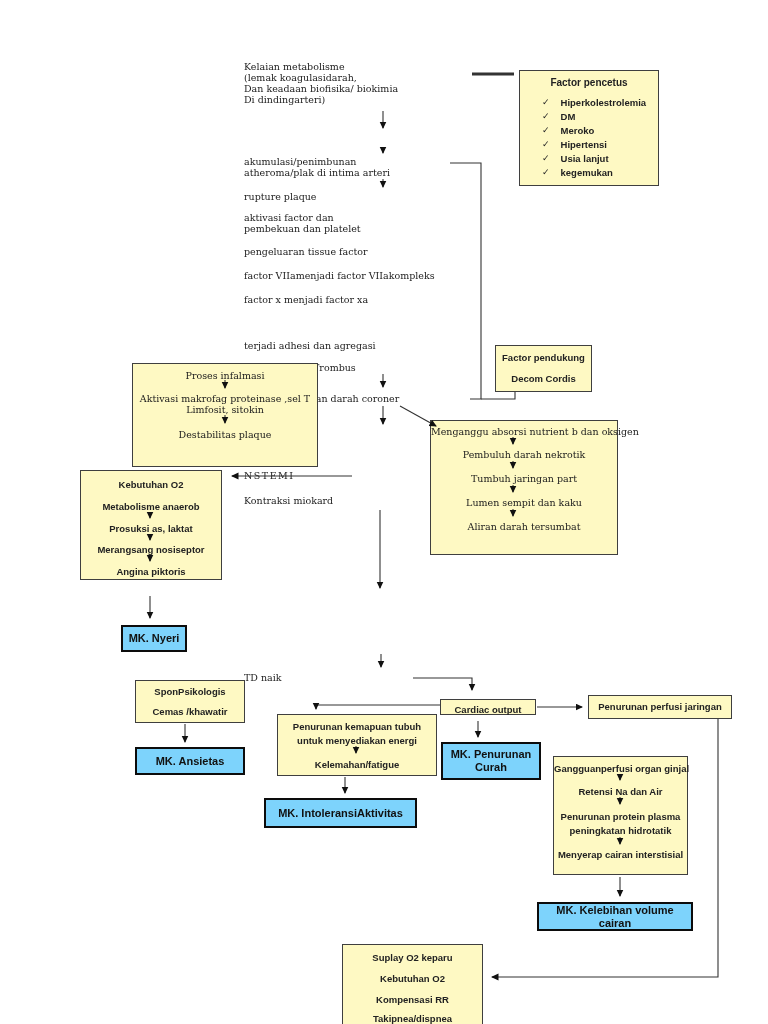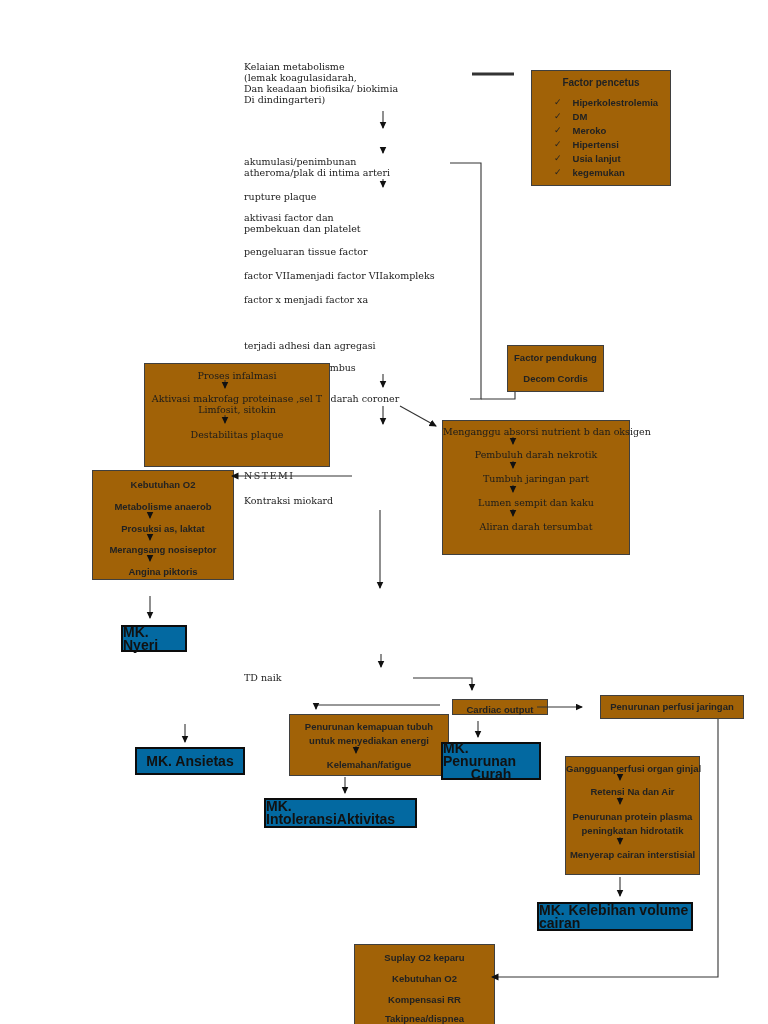--- a/index.html
+++ b/index.html
@@ -1,24 +1,24 @@
 <!DOCTYPE html>
 <html><head>
 <meta charset="utf-8">
 <style>
   html,body{margin:0;padding:0;background:#ffffff;}
   #canvas{position:relative;width:768px;height:1024px;background:#ffffff;overflow:hidden;
           font-family:"Liberation Sans",sans-serif;color:#1b1b1b;}
   .step{position:absolute;left:244px;width:300px;text-align:left;
         font-family:"DejaVu Serif",serif;font-size:9.5px;line-height:11px;
         color:#1b1b1b;white-space:nowrap;}
-  .box{position:absolute;border:1.3px solid #3f3f3f;background:#a16207;box-sizing:border-box;margin-left:12px;}
-  .bbold{position:absolute;border:2.6px solid #0c0c0c;background:#0369a1;box-sizing:border-box;
+  .box{position:absolute;border:1.3px solid #3f3f3f;background:#fef9c3;box-sizing:border-box;}
+  .bbold{position:absolute;border:2.6px solid #0c0c0c;background:#7dd3fc;box-sizing:border-box;
          display:flex;flex-direction:column;align-items:center;justify-content:center;
-         text-align:left;font-weight:bold;font-size:14px;line-height:13px;color:#111;}
+         text-align:center;font-weight:bold;font-size:11px;line-height:13px;color:#111;}
   .sline{position:absolute;left:0;width:100%;text-align:center;font-size:9.5px;
          font-weight:bold;color:#222;white-space:nowrap;line-height:11px;}
   .serline{position:absolute;left:0;width:100%;text-align:center;
            font-family:"DejaVu Serif",serif;font-size:9.5px;font-weight:normal;
            color:#1b1b1b;white-space:nowrap;line-height:11px;}
   .fp-title{position:absolute;top:6px;left:0;width:100%;text-align:center;
             font-size:10px;font-weight:bold;color:#222;}
   .fp-row{position:absolute;left:22px;display:flex;gap:11px;font-size:9.5px;
           font-weight:bold;color:#222;white-space:nowrap;}
   .check{font-weight:normal;font-size:9px;color:#222;}
@@ -102,20 +102,24 @@
     <div class="sline" style="top:30px">Metabolisme anaerob</div>
     <div class="sline" style="top:52px">Prosuksi as, laktat</div>
     <div class="sline" style="top:73px">Merangsang nosiseptor</div>
     <div class="sline" style="top:95px">Angina piktoris</div>
   </div>
 
   <div class="bbold" style="left:121px;top:625px;width:66px;height:27px">
     <span>MK. Nyeri</span>
   </div>
 
+  <div class="box" style="left:135px;top:680px;width:110px;height:43px">
+    <div class="sline" style="top:5px">SponPsikologis</div>
+    <div class="sline" style="top:25px">Cemas /khawatir</div>
+  </div>
 
   <div class="bbold" style="left:135px;top:747px;width:110px;height:28px">
     <span>MK. Ansietas</span>
   </div>
 
   <div class="box" style="left:277px;top:714px;width:160px;height:62px">
     <div class="sline" style="top:6px">Penurunan kemapuan tubuh</div>
     <div class="sline" style="top:20px">untuk menyediakan energi</div>
     <div class="sline" style="top:44px">Kelemahan/fatigue</div>
   </div>

